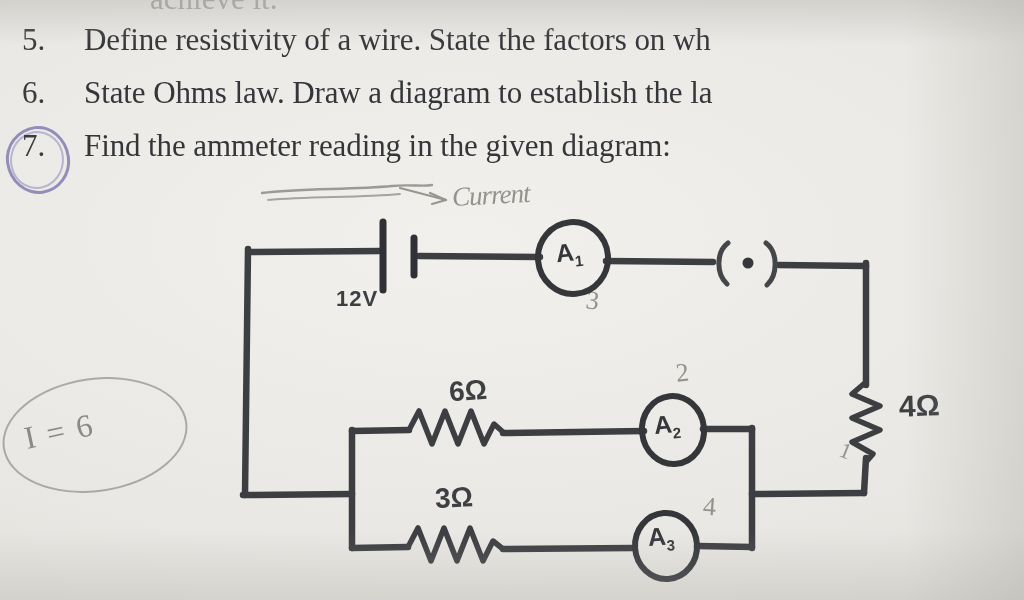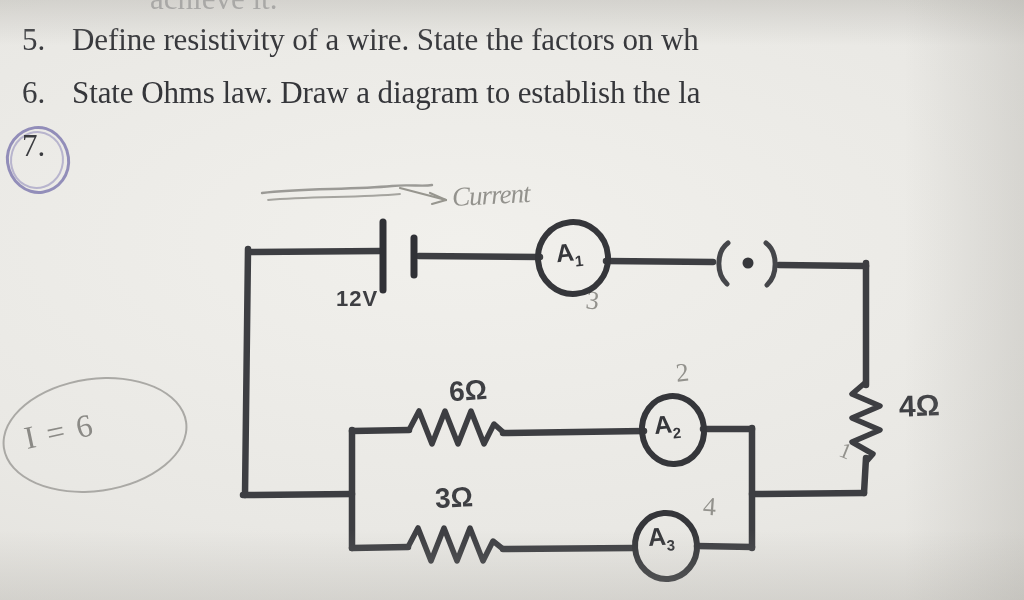--- a/index.html
+++ b/index.html
@@ -46,20 +46,21 @@
   }
 
   
   .q-line {
     position: absolute;
     white-space: nowrap;
     color: #35363a;
     font-family: "Liberation Serif", serif;
     font-size: 31px;
     letter-spacing: -0.1px;
+    margin-left: 12px;
   }
   .q-num {
     position: absolute;
     color: #3b3c40;
     font-family: "Liberation Serif", serif;
     font-size: 31px;
   }
   #cut-line-top {
     position: absolute;
     left: 150px;
@@ -184,20 +185,21 @@
 
   <div class="q-num" style="left:22px; top:22px;">5.</div>
   <div class="q-line" style="left:72px; top:22px;">Define resistivity of a wire. State the factors on wh</div>
 
   <div class="q-num" style="left:22px; top:75px;">6.</div>
   <div class="q-line" style="left:72px; top:75px;">State Ohms law. Draw a diagram to establish the la</div>
 
   <div id="ink-circle-7"></div>
   <div id="ink-circle-7b"></div>
   <div class="q-num" style="left:22px; top:128px;">7.</div>
+  <div class="q-line" style="left:72px; top:128px;">Find the ammeter reading in the given diagram:</div>
 
   <svg id="annot-svg" style="position:absolute;left:0;top:0;width:1024px;height:600px;pointer-events:none;">
 
     <path d="M262,193 C300,188 350,190 392,186 C410,184 422,187 432,185" fill="none" stroke="#9b9a96" stroke-width="2.4" stroke-linecap="round"></path>
     <path d="M268,200 C310,196 358,198 400,194" fill="none" stroke="#a5a49f" stroke-width="1.8" stroke-linecap="round"></path>
 
     <path d="M400,188 L446,200" fill="none" stroke="#97968f" stroke-width="2.2" stroke-linecap="round"></path>
     <path d="M446,200 L430,193 M446,200 L432,204" fill="none" stroke="#97968f" stroke-width="2.2" stroke-linecap="round"></path>
   </svg>
 

